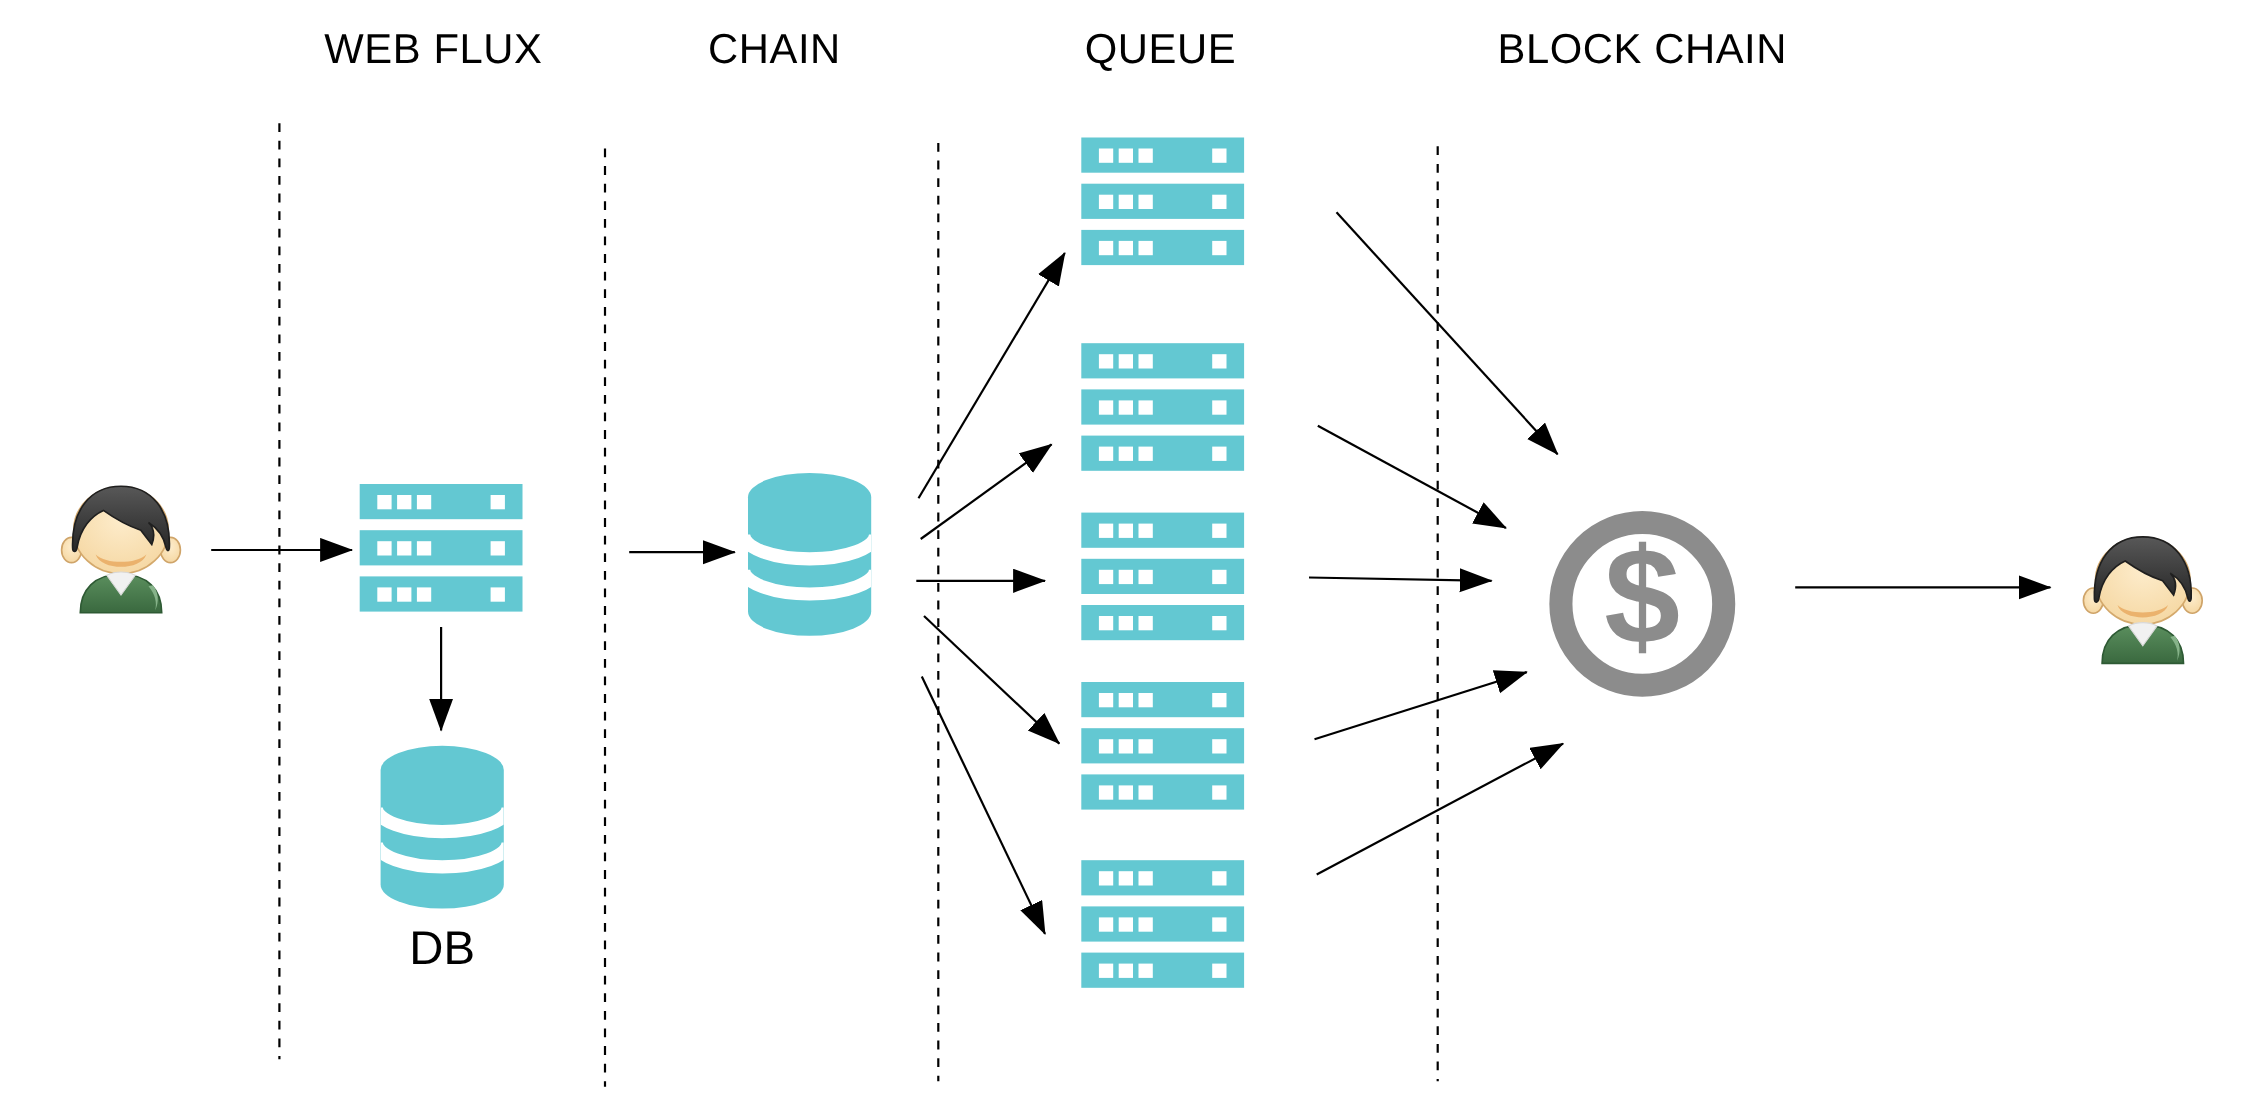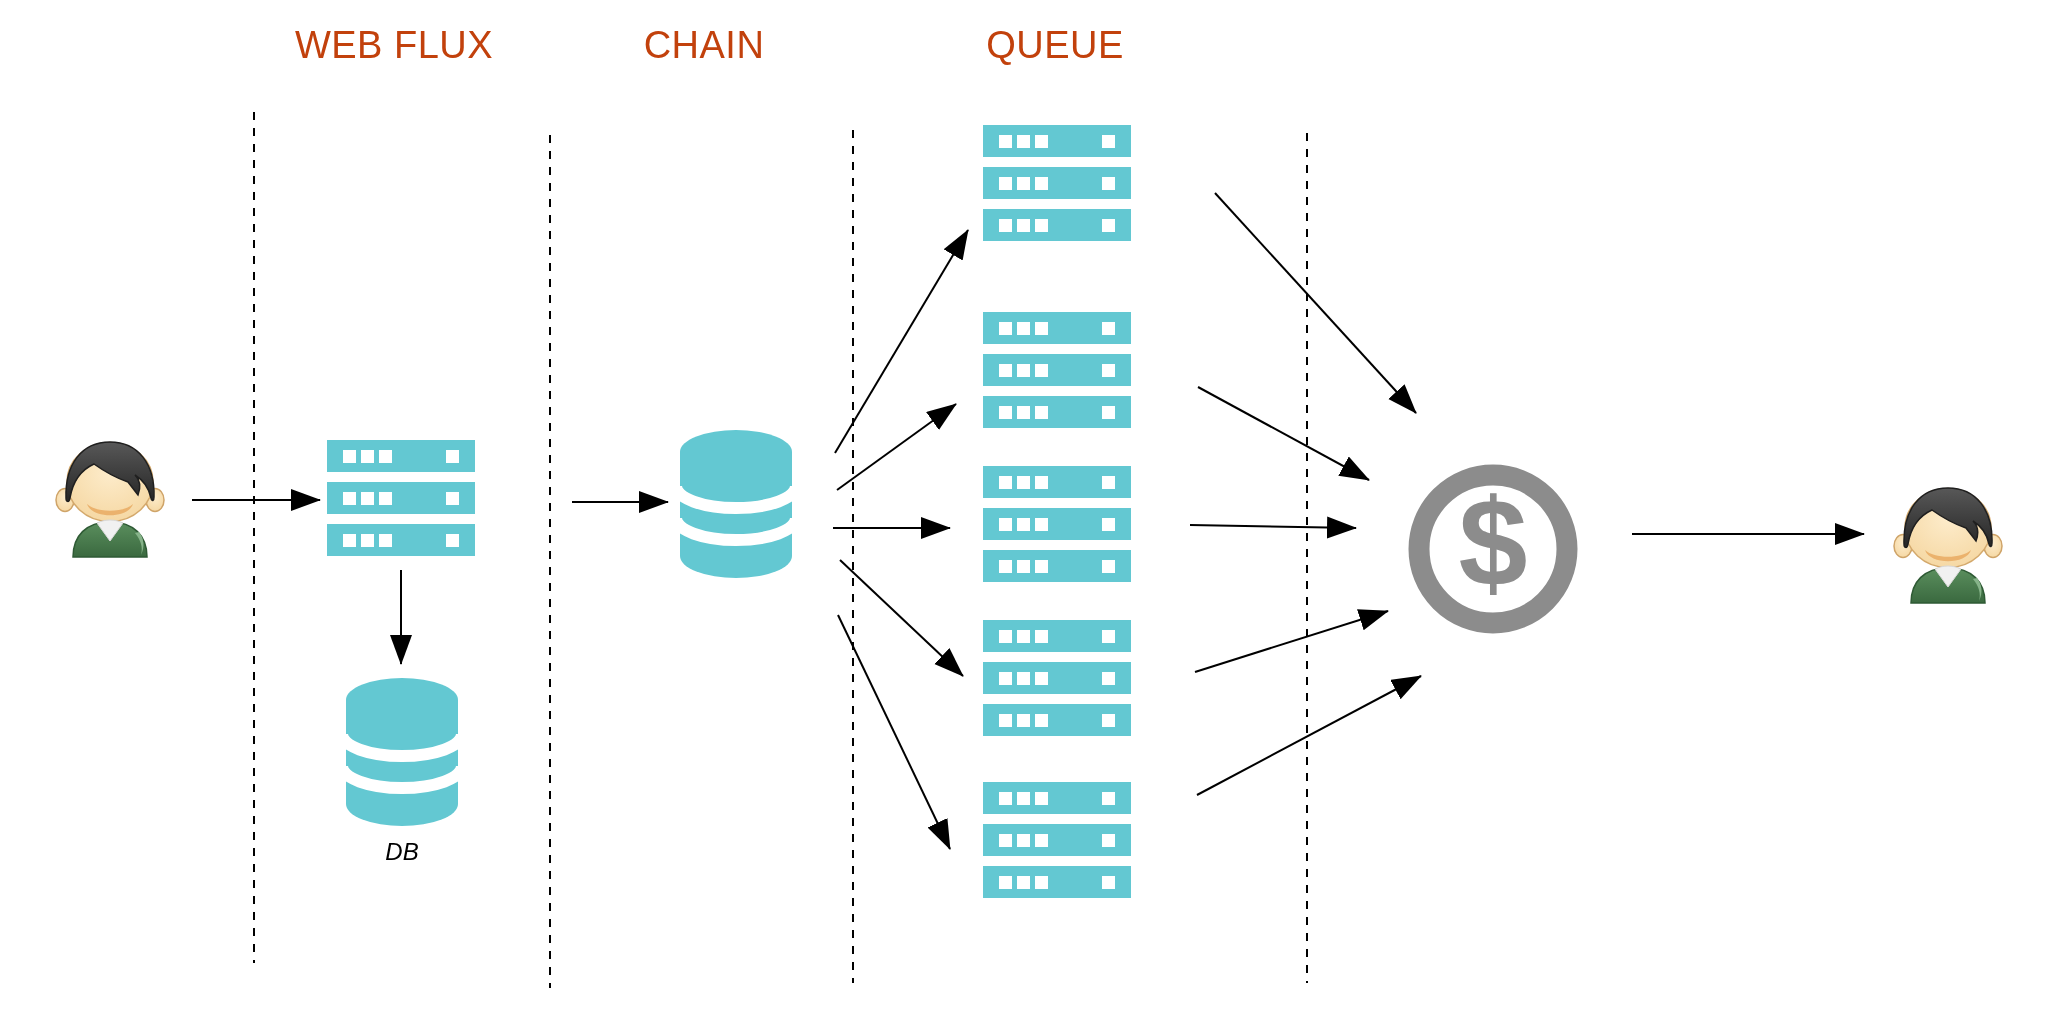--- a/index.html
+++ b/index.html
@@ -7,27 +7,27 @@
     position:relative;
     width:2056px;height:1016px;
     background:#ffffff;
     font-family:"Liberation Sans","DejaVu Sans",sans-serif;
     overflow:hidden;
   }
   .canvas svg.layer{position:absolute;left:0;top:0;}
   .lane-label{
     position:absolute;top:24px;
     transform:translateX(-50%);
-    font-size:38px;color:#c2410c;white-space:nowrap;
+    font-size:38px;color:#000000;white-space:nowrap;
     letter-spacing:0.5px;
   }
   .db-label{
     position:absolute;left:402px;top:838px;
     transform:translateX(-50%);
-    font-size:24px;color:#000;font-style:italic;
+    font-size:43px;color:#000;
   }
   .dollar-glyph{
     position:absolute;left:1493px;top:549px;
     transform:translate(-50%,-55%);
     font-size:124px;font-weight:bold;color:#8C8C8C;
     line-height:1;
   }
 </style>
 </head>
 <body>
@@ -130,18 +130,19 @@
 
     <circle cx="1493" cy="549" r="74" fill="none" stroke="#8C8C8C" stroke-width="21"></circle>
 
     <use href="#avatar" x="58" y="440"></use>
     <use href="#avatar" x="1896" y="486"></use>
   </svg>
 
   <div class="lane-label" style="left:394px">WEB FLUX</div>
   <div class="lane-label" style="left:704px">CHAIN</div>
   <div class="lane-label" style="left:1055px">QUEUE</div>
+  <div class="lane-label" style="left:1493px">BLOCK CHAIN</div>
 
   <div class="db-label">DB</div>
 
   <div class="dollar-glyph">$</div>
 
 </div>
 
 </body></html>

